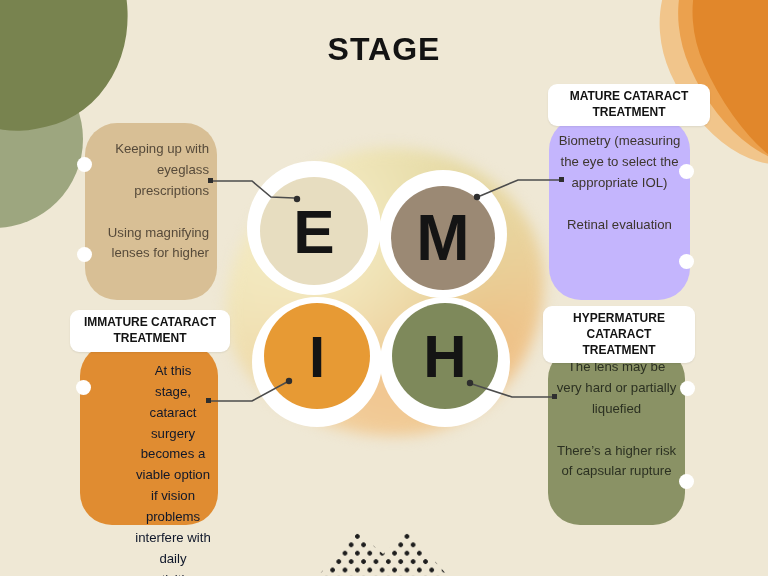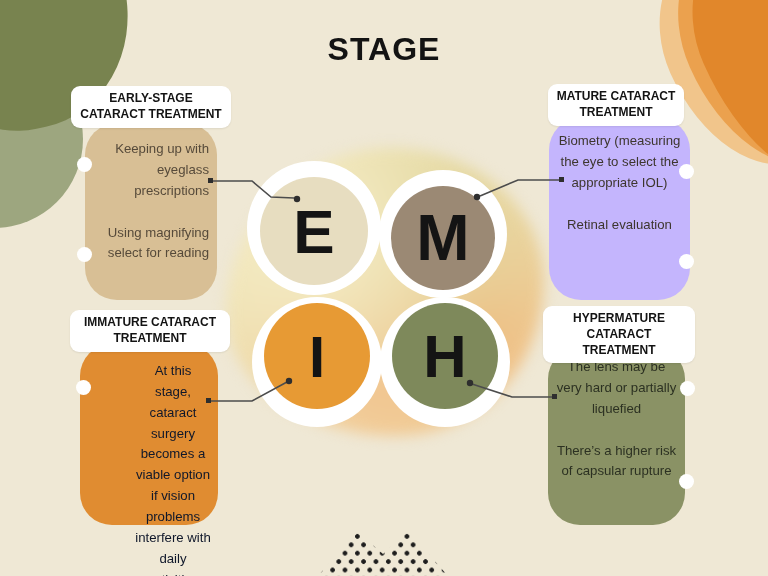--- a/index.html
+++ b/index.html
@@ -67,21 +67,21 @@
   .box-immature .body{padding:17px 7px 0 7px;color:#0f172a;margin-left:48px;}
   .box-hyper{left:548px;top:347px;width:137px;height:178px;background:#8A9265;}
   .box-hyper .body{padding:10px 6px 0 6px;color:#2C3122;}
   .pill{
     position:absolute;z-index:4;background:#FFFFFF;border-radius:9px;
     font-weight:bold;font-size:12px;line-height:1.32;text-align:center;
     color:#131313;padding:5px 6px;box-sizing:border-box;
     box-shadow:0 1px 2px rgba(0,0,0,0.08);
   }
   .pill-early{left:71px;top:86px;width:160px;}
-  .pill-mature{left:548px;top:84px;width:136px;}
+  .pill-mature{left:548px;top:84px;width:162px;}
   .pill-immature{left:70px;top:310px;width:160px;}
   .pill-hyper{left:543px;top:306px;width:152px;}
   
   .edge-dot{position:absolute;z-index:4;width:15px;height:15px;border-radius:50%;background:#FFFFFF;}
   
   .connectors{position:absolute;z-index:5;left:0;top:0;pointer-events:none;}
   
   .dots-pattern{
     position:absolute;z-index:2;left:314px;top:528px;width:140px;height:48px;
     background-image:
@@ -123,24 +123,23 @@
   <div class="stage-circle circle-i">
     <span>I</span>
   </div>
   <div class="stage-circle circle-h">
     <span>H</span>
   </div>
 
   <section class="panel-box box-early">
     <div class="body">
       <p>Keeping up with eyeglass prescriptions</p>
-      <p>Using magnifying select for reading</p>
+      <p>Using magnifying lenses for higher</p>
     </div>
   </section>
-  <div class="pill pill-early">EARLY-STAGE CATARACT TREATMENT</div>
 
   <section class="panel-box box-mature">
     <div class="body">
       <p>Biometry (measuring the eye to select the appropriate IOL)</p>
       <p>Retinal evaluation</p>
     </div>
   </section>
   <div class="pill pill-mature">MATURE CATARACT TREATMENT</div>
 
   <section class="panel-box box-immature">

